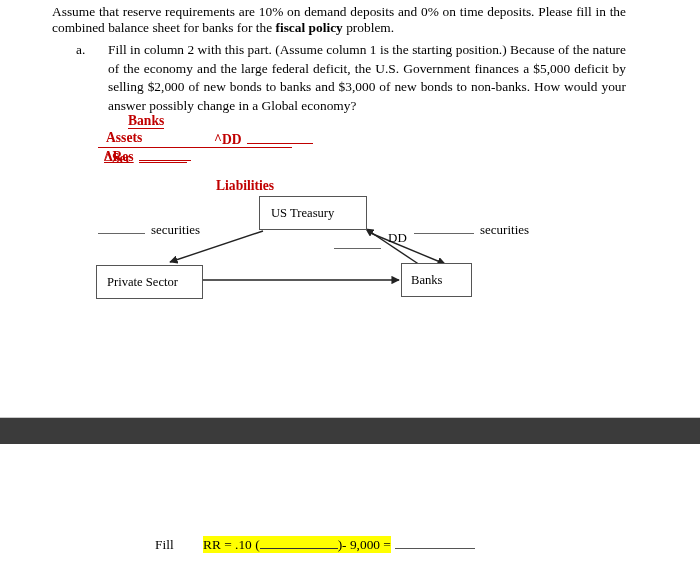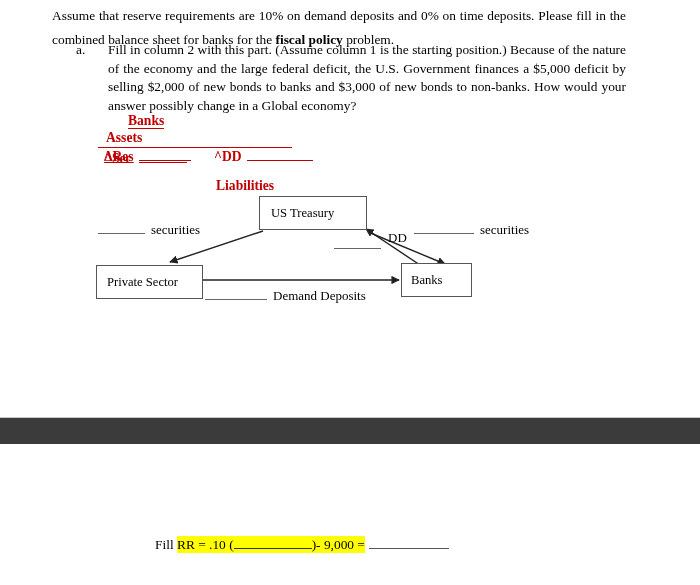--- a/index.html
+++ b/index.html
@@ -16,21 +16,21 @@
     color: #000000;
   }
 
   
   #intro {
     position: absolute;
     left: 52px;
     top: 4px;
     width: 574px;
     font-size: 13.4px;
-    line-height: 24px;
+    line-height: 16px;
     text-align: justify;
   }
   #intro .bold { font-weight: bold; }
 
   
   #item-a {
     position: absolute;
     left: 76px;
     top: 41px;
     width: 550px;
@@ -86,21 +86,21 @@
     left: 118px;
     top: 0px;
     margin-top: 48px;
   }
   .bs-row {
     position: absolute;
     height: 18px;
   }
   #bs-res   { left: 0px;   top: 36px; text-decoration: underline; }
   #bs-sec   { left: 0px;   top: 38px; }
-  #bs-dd    { left: 110px; top: 36px; }
+  #bs-dd    { left: 110px; top: 19px; }
   .bs-blank {
     display: inline-block;
     border-bottom: 1.4px solid #c00000;
     height: 11px;
     vertical-align: baseline;
   }
   #bs-res .bs-blank { width: 52px; margin-left: 5px; }
   #bs-sec .bs-blank { width: 48px; margin-left: 7px; }
   #bs-dd  .bs-blank { width: 66px; margin-left: 5px; }
 
@@ -173,20 +173,21 @@
   #formula {
     position: absolute;
     left: 155px;
     top: 537px;
     font-size: 13.4px;
     white-space: nowrap;
   }
   #formula .hl {
     background: #ffff00;
     padding: 1px 0 1px 0;
+    margin-left: 26px;
   }
   #formula .paren-blank {
     display: inline-block;
     border-bottom: 1.3px solid #333333;
     width: 78px;
     height: 11px;
     vertical-align: baseline;
   }
   #formula .tail-blank {
     display: inline-block;
@@ -265,22 +266,19 @@
   </div>
 
   <div class="flow-label" id="lbl-sec-right">
     <span class="flow-blank"></span><span>securities</span>
   </div>
 
   <div class="flow-label" id="lbl-dd">
     <span class="flow-blank"></span><span class="dd-text">DD</span>
   </div>
 
-  <div class="flow-label" id="lbl-demand-dep">
-    <span class="flow-blank"></span><span>Demand Deposits</span>
-  </div>
 </div>
 
 <div id="dark-band"></div>
 
 <div id="formula">
   <span>Fill </span><span class="hl"><span>RR = .10 (</span><span class="paren-blank"></span><span>)- 9,000 =</span></span><span class="tail-blank"></span>
 </div>
 
 </body></html>

